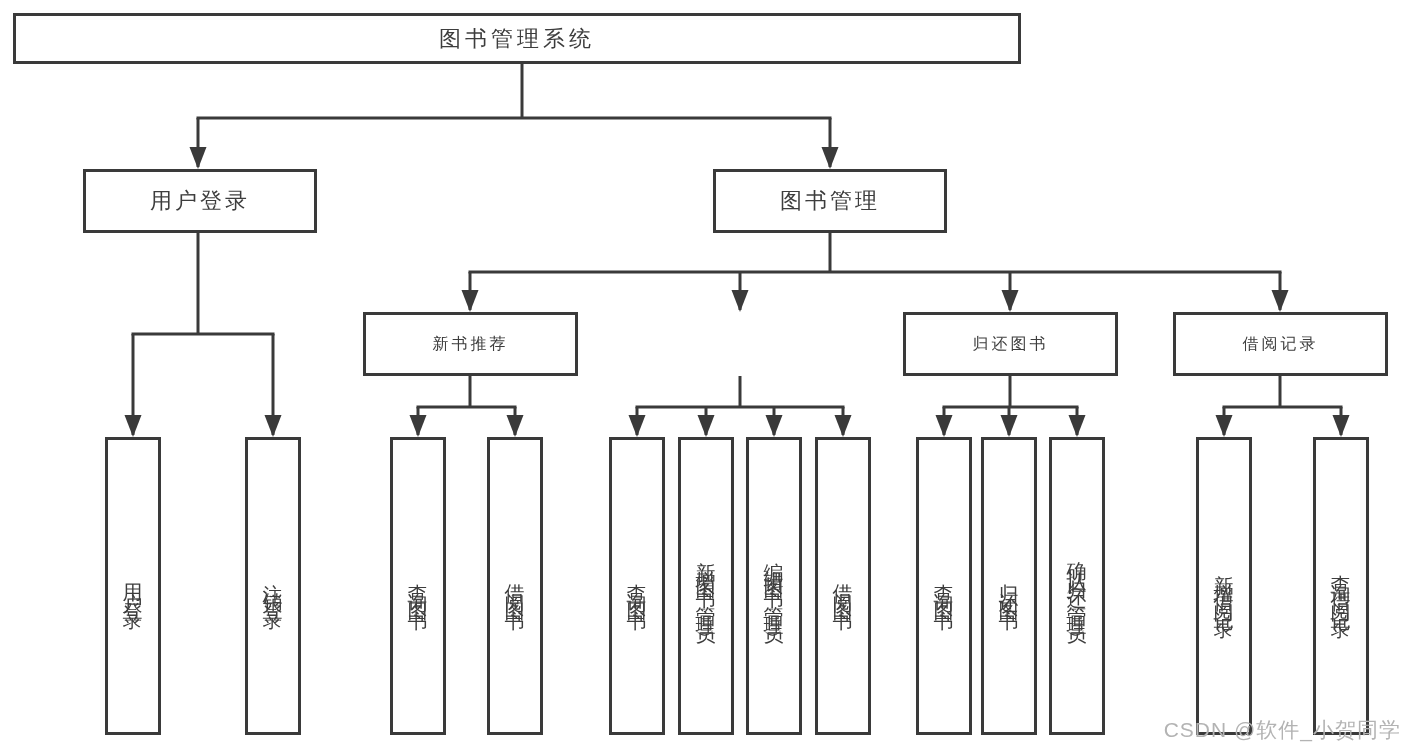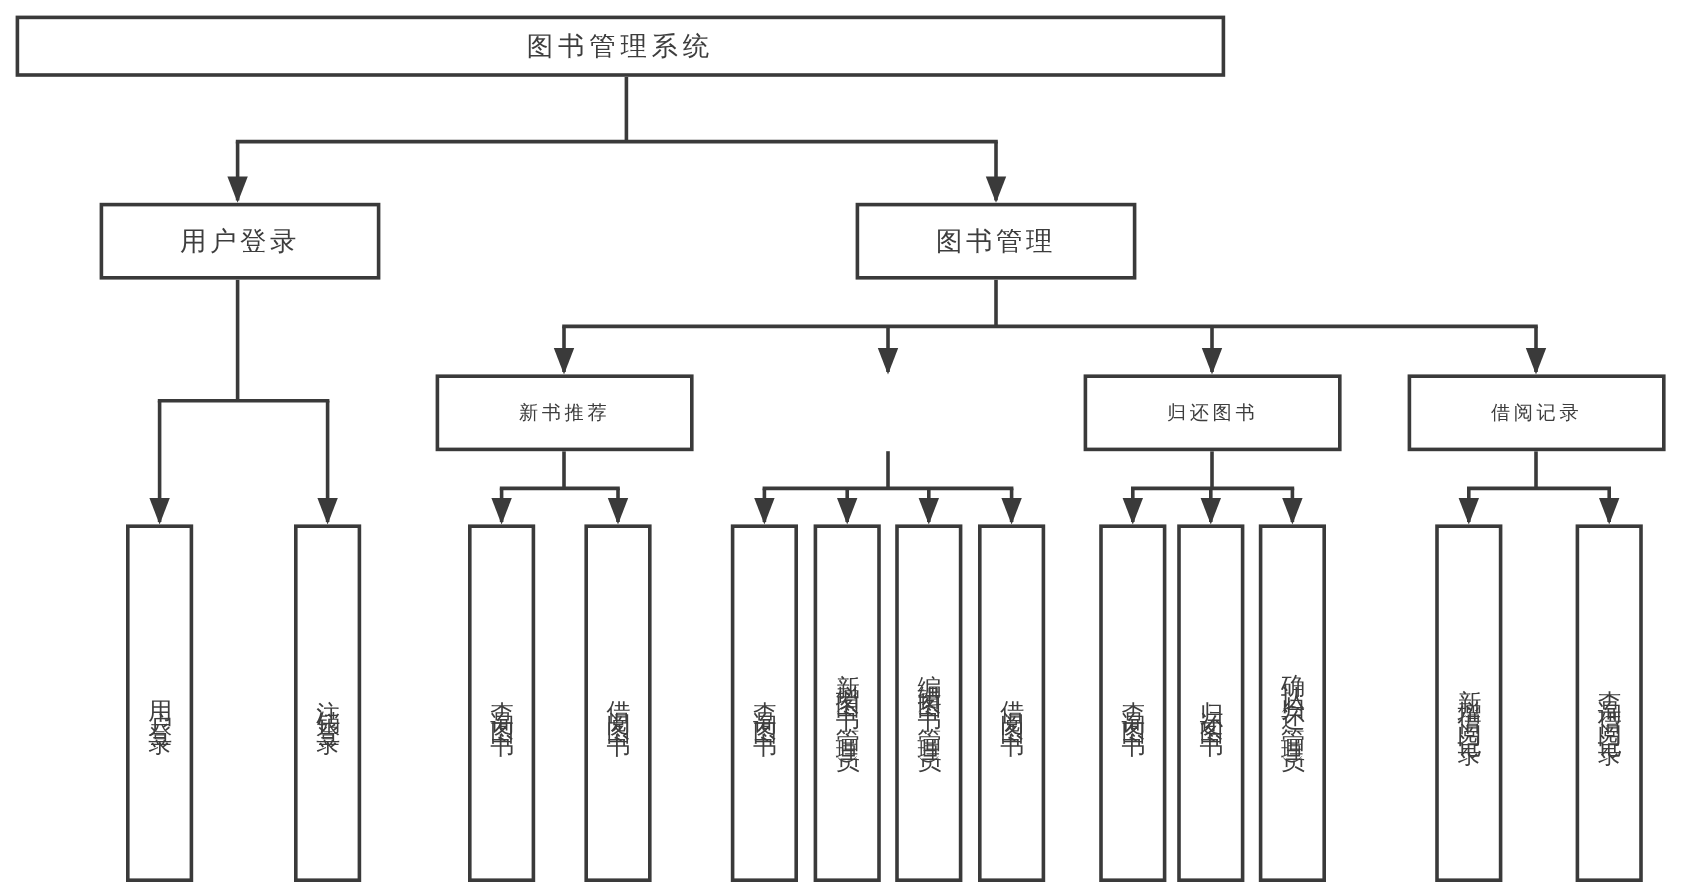--- a/index.html
+++ b/index.html
@@ -179,14 +179,15 @@
   <div class="box leaf" style="left:609px;">查询图书</div>
   <div class="box leaf" style="left:678px;">新增图书（管理员）</div>
   <div class="box leaf" style="left:746px;">编辑图书（管理员）</div>
   <div class="box leaf" style="left:815px;">借阅图书</div>
   <div class="box leaf" style="left:916px;">查询图书</div>
   <div class="box leaf" style="left:981px;">归还图书</div>
   <div class="box leaf" style="left:1049px;">确认归还（管理员）</div>
   <div class="box leaf" style="left:1196px;">新增借阅记录</div>
   <div class="box leaf" style="left:1313px;">查询借阅记录</div>
 
+  <div class="watermark">CSDN @软件_小贺同学</div>
 
 </div>
 
 </body></html>

